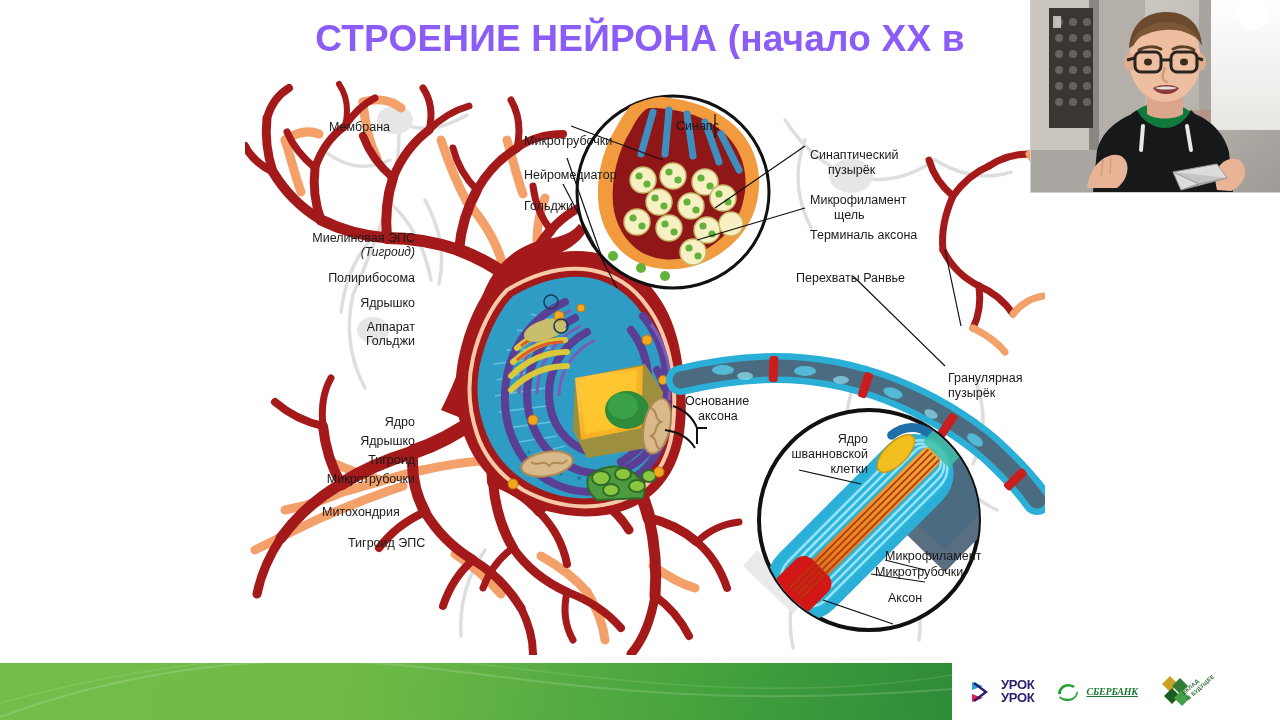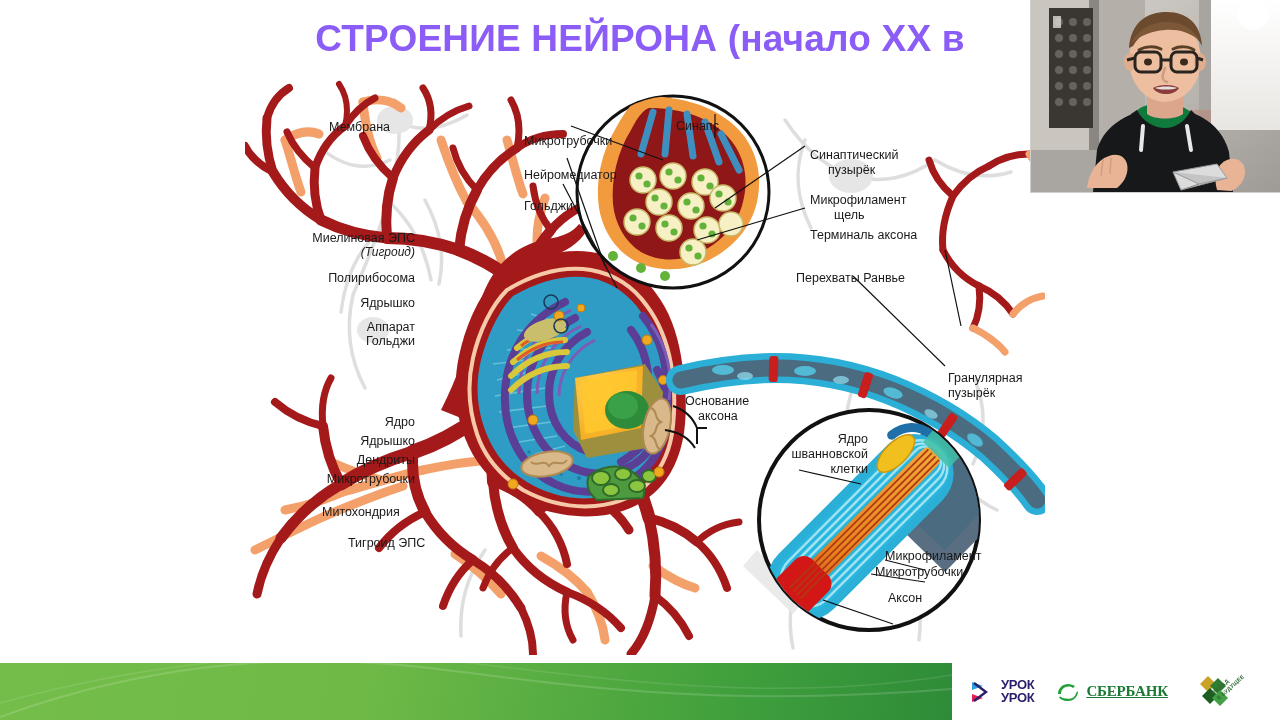--- a/index.html
+++ b/index.html
@@ -57,33 +57,34 @@
   #greenbar .swoosh{
     position:absolute;left:0;top:0;width:100%;height:100%;
     overflow:hidden;opacity:.30;
   }
   #logos{
     position:absolute;left:952px;top:663px;width:328px;height:57px;
     background:#ffffff;
     display:flex;align-items:center;
     z-index:6;
   }
-  .logo{display:flex;align-items:center;justify-content:center;}
+  .logo{display:flex;align-items:center;}
   #logo-urok{margin-left:18px;}
   #logo-urok .mark{width:26px;height:26px;position:relative;margin-right:5px;}
   #logo-urok .txt{
     font-size:13px;font-weight:bold;line-height:0.98;color:#2b1f6b;
     letter-spacing:-0.3px;
   }
   #logo-sber{margin-left:22px;}
   #logo-sber .mark{width:24px;height:24px;margin-right:6px;}
   #logo-sber .txt{
-    font-size:15px;font-weight:bold;color:#1a7a33;
+    font-size:10px;font-weight:bold;color:#1a7a33;
     text-decoration:underline;letter-spacing:-0.2px;
     font-family:"Liberation Serif", serif;
+    font-style:italic;
   }
   #logo-vklad{margin-left:20px;position:relative;width:56px;height:44px;}
   #logo-vklad .diag{
     position:absolute;right:-2px;top:8px;
     transform:rotate(-42deg);
     font-size:5.5px;font-weight:bold;color:#2f6b33;
     line-height:1.25;white-space:pre;letter-spacing:.2px;
   }
   
   #webcam{
@@ -623,21 +624,21 @@
   <div class="lbl r" style="left:300px;top:231px;width:115px;">Миелиновая ЭПС</div>
   <div class="lbl r ital" style="left:300px;top:245px;width:115px;">(Тигроид)</div>
 
   <div class="lbl r" style="left:300px;top:271px;width:115px;">Полирибосома</div>
   <div class="lbl r" style="left:300px;top:296px;width:115px;">Ядрышко</div>
   <div class="lbl r" style="left:300px;top:320px;width:115px;">Аппарат</div>
   <div class="lbl r" style="left:300px;top:334px;width:115px;">Гольджи</div>
 
   <div class="lbl r" style="left:300px;top:415px;width:115px;">Ядро</div>
   <div class="lbl r" style="left:285px;top:434px;width:130px;">Ядрышко</div>
-  <div class="lbl r" style="left:285px;top:453px;width:130px;">Дендриты</div>
+  <div class="lbl r" style="left:285px;top:453px;width:130px;">Тигроид</div>
   <div class="lbl r" style="left:265px;top:472px;width:150px;">Микротрубочки</div>
 
   <div class="lbl" style="left:322px;top:505px;">Митохондрия</div>
   <div class="lbl" style="left:348px;top:536px;">Тигроид ЭПС</div>
 
   <div class="lbl" style="left:685px;top:394px;">Основание</div>
   <div class="lbl" style="left:698px;top:409px;">аксона</div>
 
   <div class="lbl" style="left:948px;top:371px;">Гранулярная</div>
   <div class="lbl" style="left:948px;top:386px;">пузырёк</div>

